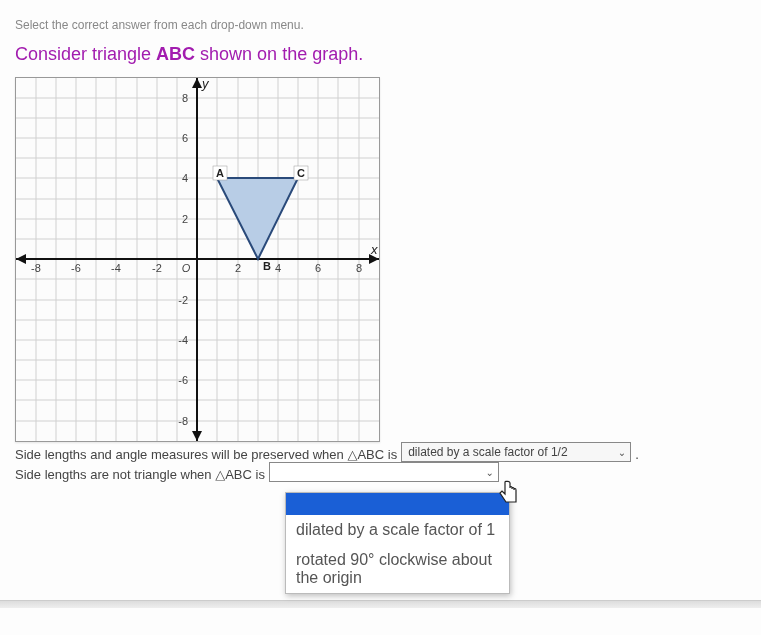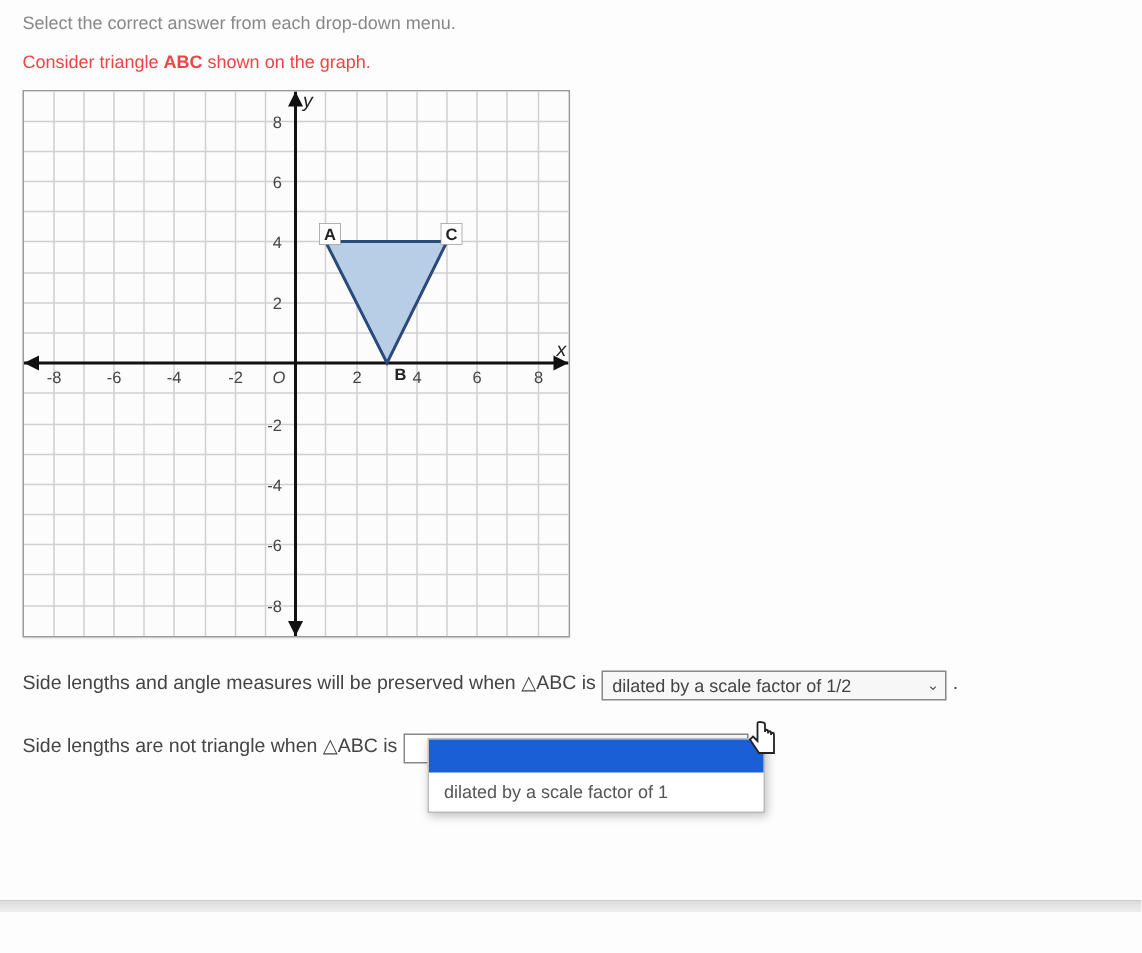--- a/index.html
+++ b/index.html
@@ -9,43 +9,43 @@
       color: #333;
       background: #fdfdfd;
       width: 761px;
       height: 635px;
       padding: 0 15px;
       position: relative;
     }
     .instruction-top {
       color: #888;
       font-size: 12px;
-      padding-top: 8px;
+      padding-top: 18px;
       margin-bottom: 12px;
       filter: blur(0.3px);
     }
     .prompt {
       margin-bottom: 12px;
-      font-size: 12px;
-      color: #ef4444;
+      font-size: 18px;
+      color: #a21caf;
     }
     .prompt strong { font-weight: bold; }
     .graph-wrap {
       position: relative;
       width: 365px;
       height: 365px;
       border: 1px solid #999;
       background: #fff;
       box-shadow: 0 1px 2px rgba(0,0,0,0.1);
     }
     .graph-wrap svg { display: block; }
     .sentence-row {
-      margin-top: 22px;
+      margin-top: 0;
       display: flex;
-      align-items: flex-start;
+      align-items: flex-end;
       flex-wrap: wrap;
       gap: 4px;
       font-size: 13px;
       color: #444;
     }
     .select-box {
       border: 1px solid #888;
       background: #f7f7f7;
       font-size: 12px;
       padding: 2px 20px 2px 6px;
@@ -77,21 +77,21 @@
       border: 1px solid #bbb;
       box-shadow: 1px 2px 6px rgba(0,0,0,0.25);
       z-index: 10;
     }
     .dropdown-panel .hl {
       background: #1a5fd6;
       height: 22px;
     }
     .dropdown-panel .opt {
       padding: 6px 10px;
-      font-size: 12px;
+      font-size: 16px;
       color: #555;
       cursor: pointer;
     }
     .cursor-icon {
       position: absolute;
       left: 498px;
       top: 480px;
       z-index: 20;
       pointer-events: none;
     }
@@ -205,19 +205,20 @@
   <span>Side lengths are not triangle when △ABC is</span>
   <span class="select-box empty">
     <span></span>
     <span class="chev">⌄</span>
   </span>
 </div>
 
 <div class="dropdown-panel">
   <div class="hl"></div>
   <div class="opt">dilated by a scale factor of 1</div>
+  <div class="opt">rotated 90° clockwise about the origin</div>
 </div>
 
 <svg class="cursor-icon" width="22" height="26" viewBox="0 0 22 26">
   <path d="M7 2 L7 14 L4 11 L2 13 L8 22 L18 22 L18 10 C18 8 16 8 16 10 L16 9 C16 7 14 7 14 9 L14 8 C14 6 12 6 12 8 L12 3 C12 1 7 1 7 2 Z" fill="#fff" stroke="#222" stroke-width="1.2"></path>
 </svg>
 
 <div class="hr-bottom"></div>
 
 </body></html>

